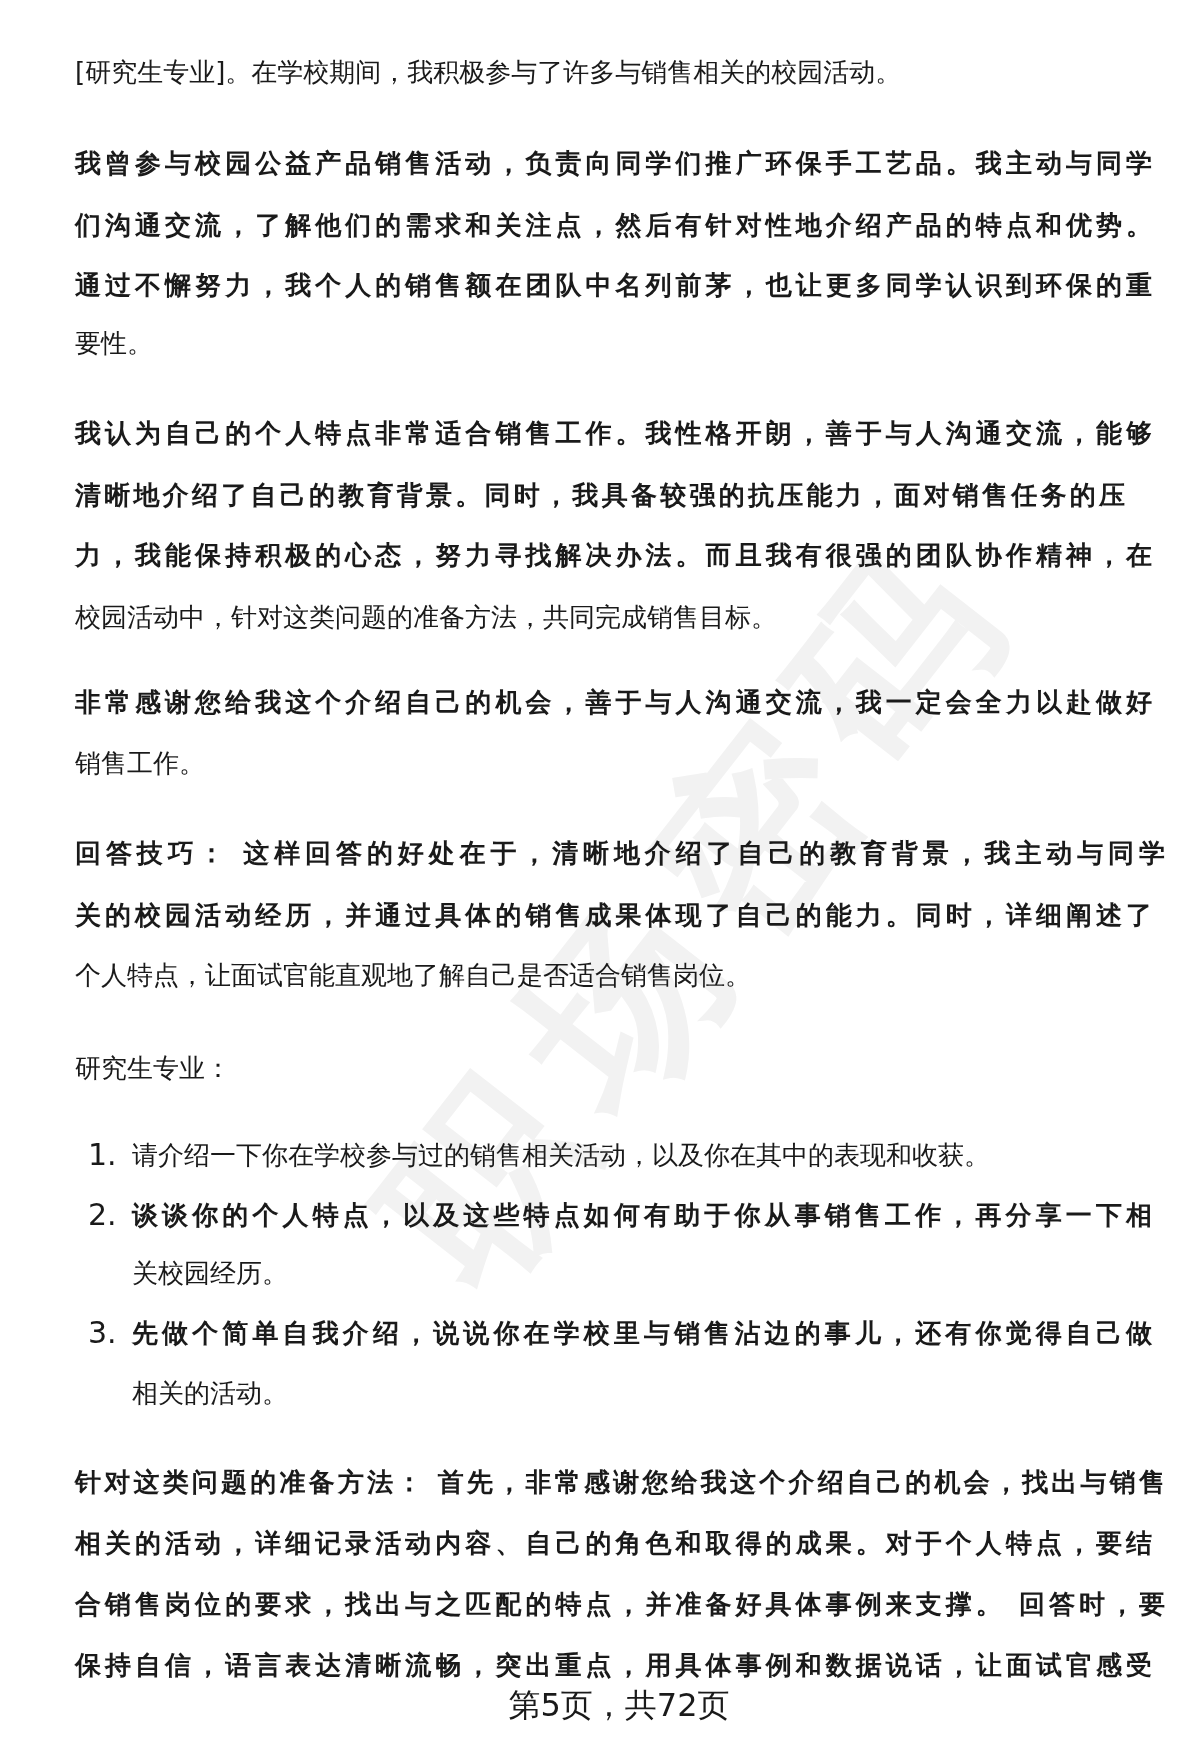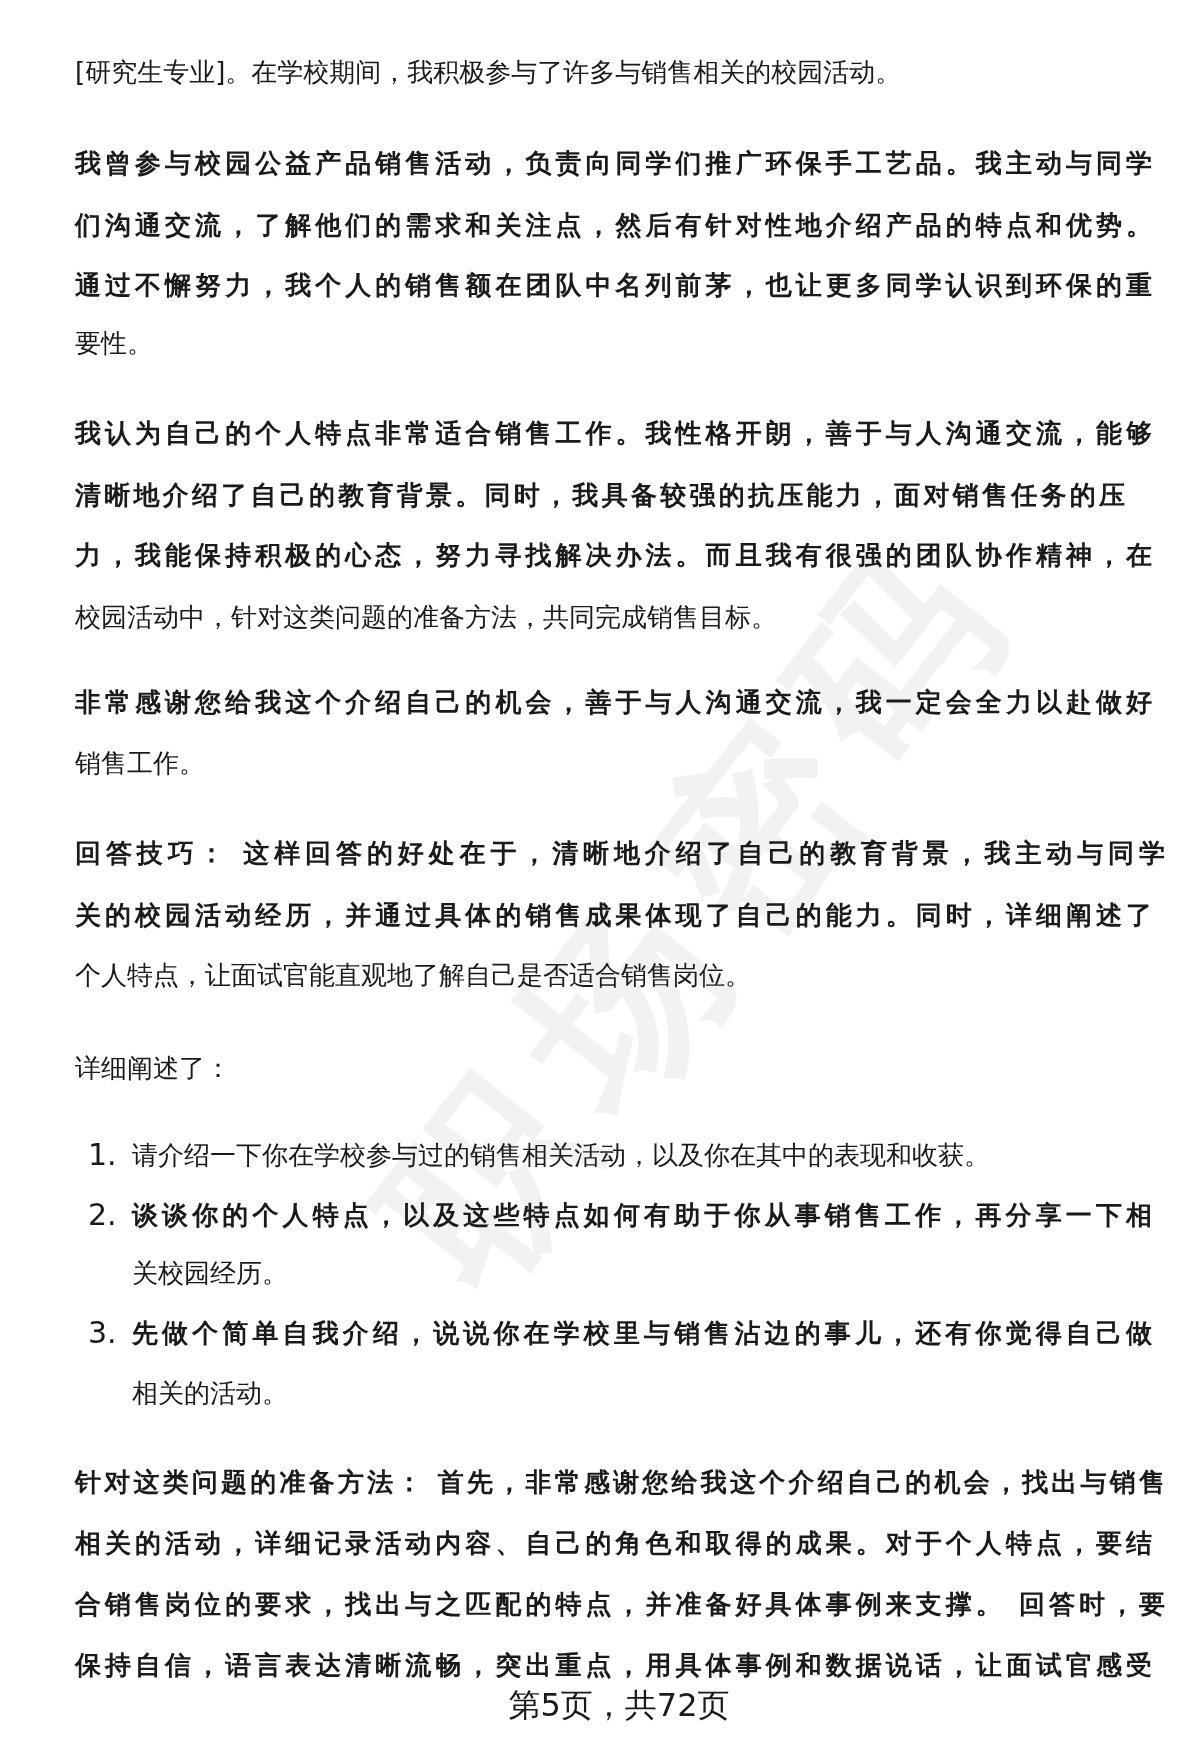--- a/index.html
+++ b/index.html
@@ -35,21 +35,21 @@
 <div class="line justify" style="top:535px">力，我能保持积极的心态，努力寻找解决办法。而且我有很强的团队协作精神，在</div>
 <div class="line" style="top:597px">校园活动中，针对这类问题的准备方法，共同完成销售目标。</div>
 
 <div class="line justify" style="top:682px">非常感谢您给我这个介绍自己的机会，善于与人沟通交流，我一定会全力以赴做好</div>
 <div class="line" style="top:743px">销售工作。</div>
 
 <div class="line justify" style="top:833px;width:1090px">回答技巧： 这样回答的好处在于，清晰地介绍了自己的教育背景，我主动与同学</div>
 <div class="line justify" style="top:895px">关的校园活动经历，并通过具体的销售成果体现了自己的能力。同时，详细阐述了</div>
 <div class="line" style="top:955px">个人特点，让面试官能直观地了解自己是否适合销售岗位。</div>
 
-<div class="line" style="top:1048px">详细阐述了：</div>
+<div class="line" style="top:1048px">研究生专业：</div>
 
 <div class="li-num" style="top:1135px">1.</div>
 <div class="line li-text" style="top:1135px">请介绍一下你在学校参与过的销售相关活动，以及你在其中的表现和收获。</div>
 
 <div class="li-num" style="top:1195px">2.</div>
 <div class="line li-text justify" style="top:1195px">谈谈你的个人特点，以及这些特点如何有助于你从事销售工作，再分享一下相</div>
 <div class="line li-text" style="top:1253px">关校园经历。</div>
 
 <div class="li-num" style="top:1313px">3.</div>
 <div class="line li-text justify" style="top:1313px">先做个简单自我介绍，说说你在学校里与销售沾边的事儿，还有你觉得自己做</div>

